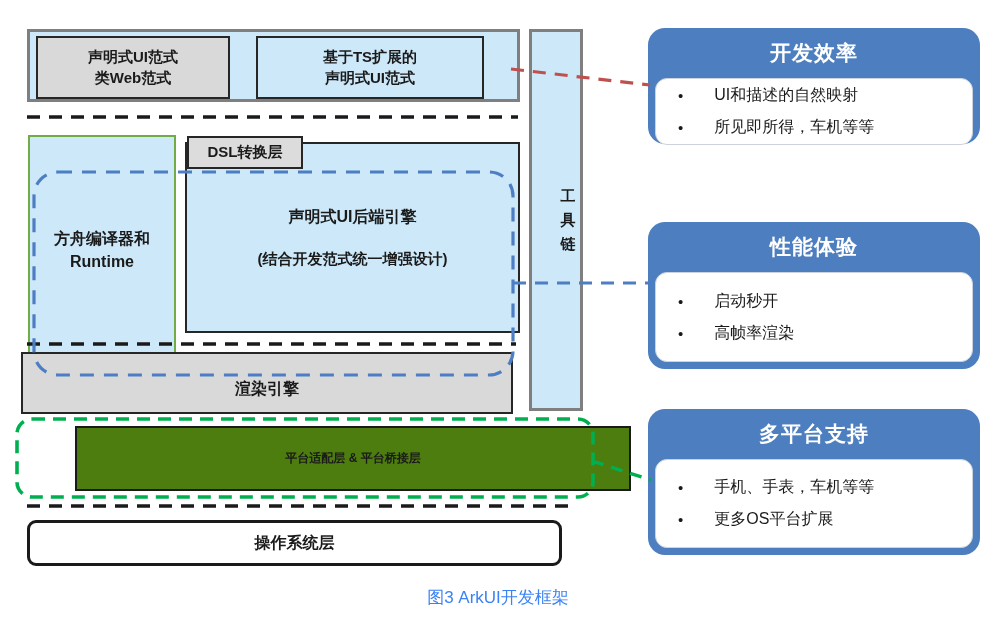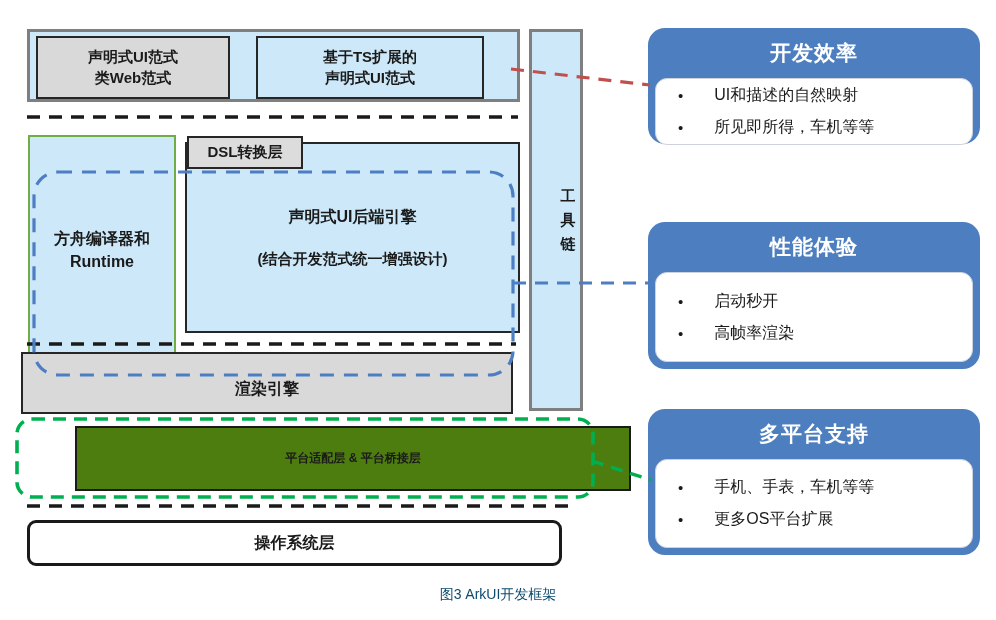--- a/index.html
+++ b/index.html
@@ -83,21 +83,21 @@
     flex:1 1 auto;margin:0 7px 7px 7px;background:#ffffff;
     border:1px solid #ccd3dc;border-radius:12px;
     display:flex;flex-direction:column;justify-content:center;gap:11px;
     padding:6px 10px 6px 22px;
   }
   .bullet-row{display:flex;align-items:center;font-size:16px;color:#1a1a1a;}
   .bullet-row::before{content:"•";font-size:15px;margin-right:31px;color:#1a1a1a;}
 
   .caption{
     left:0;top:586px;width:996px;text-align:center;
-    font-size:14px;color:#0c4a6e;z-index:1;
+    font-size:17px;color:#3b82f6;z-index:1;
   }
 
   .overlay{position:absolute;left:0;top:0;width:996px;height:620px;z-index:5;pointer-events:none;}
 </style>
 </head>
 <body>
 
 <div class="canvas">
 
   <div class="abs top-container">

